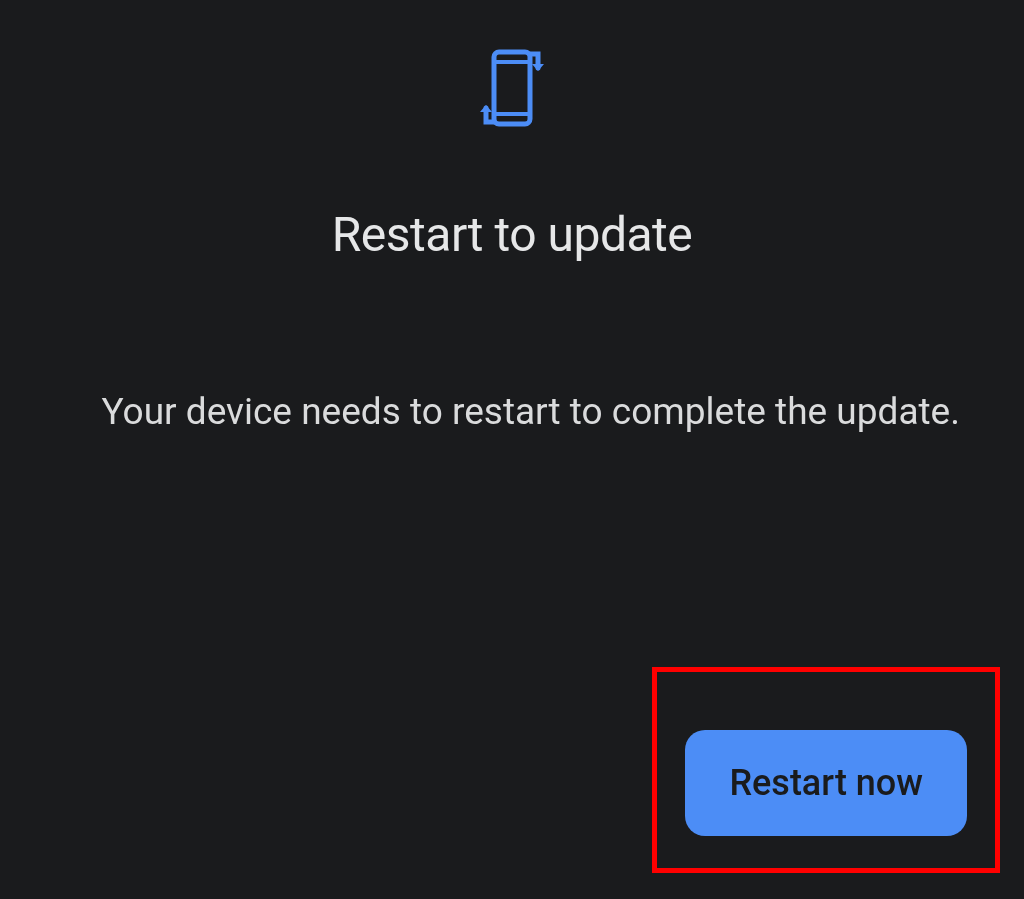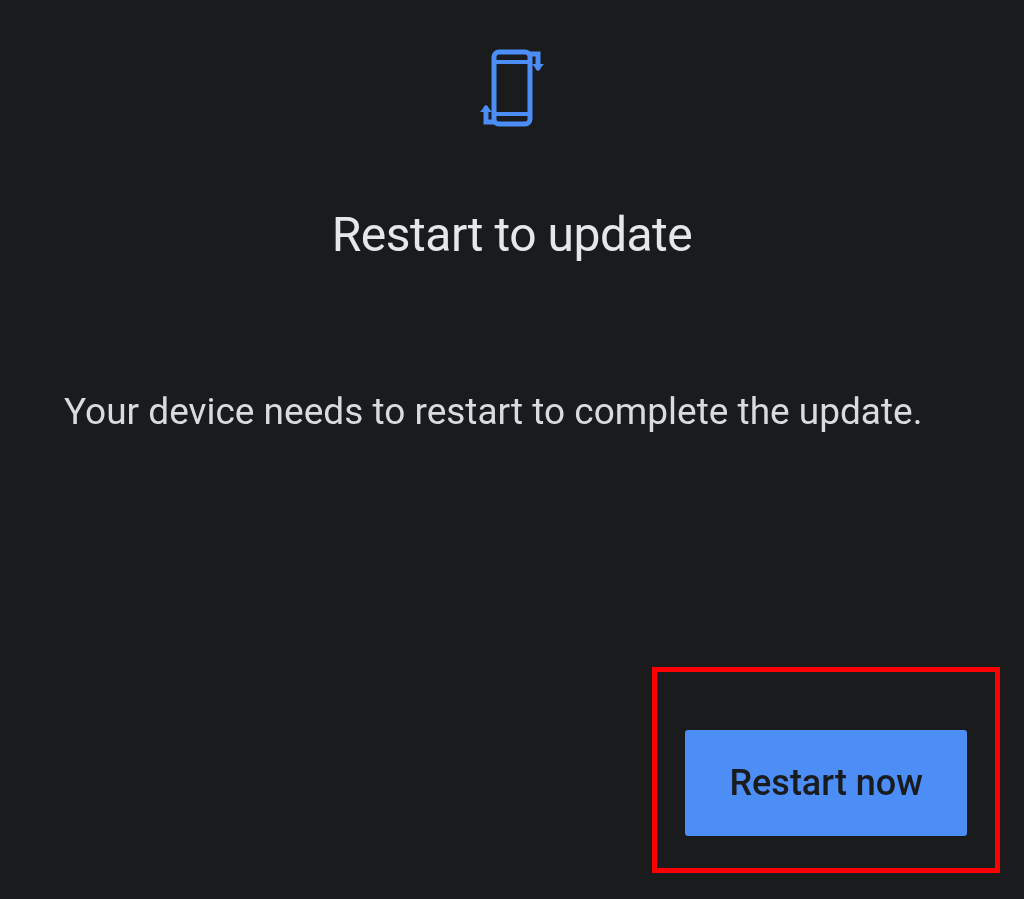--- a/index.html
+++ b/index.html
@@ -35,36 +35,36 @@
       font-weight: 400;
       letter-spacing: -0.5px;
       margin-bottom: 120px;
       margin-top: 40px;
     }
     .description {
       color: #dadbdc;
       font-size: 37px;
       font-weight: 400;
       line-height: 1.55;
-      text-align: left;
+      text-align: right;
       width: 100%;
       padding: 0 64px;
     }
     .button-highlight-box {
       position: absolute;
       bottom: 26px;
       right: 24px;
       border: 5px solid #ff0000;
       padding: 58px 28px 32px 28px;
     }
     .restart-button {
       background-color: #4c8df6;
       color: #1a1b1d;
       border: none;
-      border-radius: 3px;
+      border-radius: 20px;
       padding: 32px 44px;
       font-size: 36px;
       font-weight: 500;
       cursor: pointer;
       font-family: inherit;
     }
   </style>
 </head>
 <body>
 

